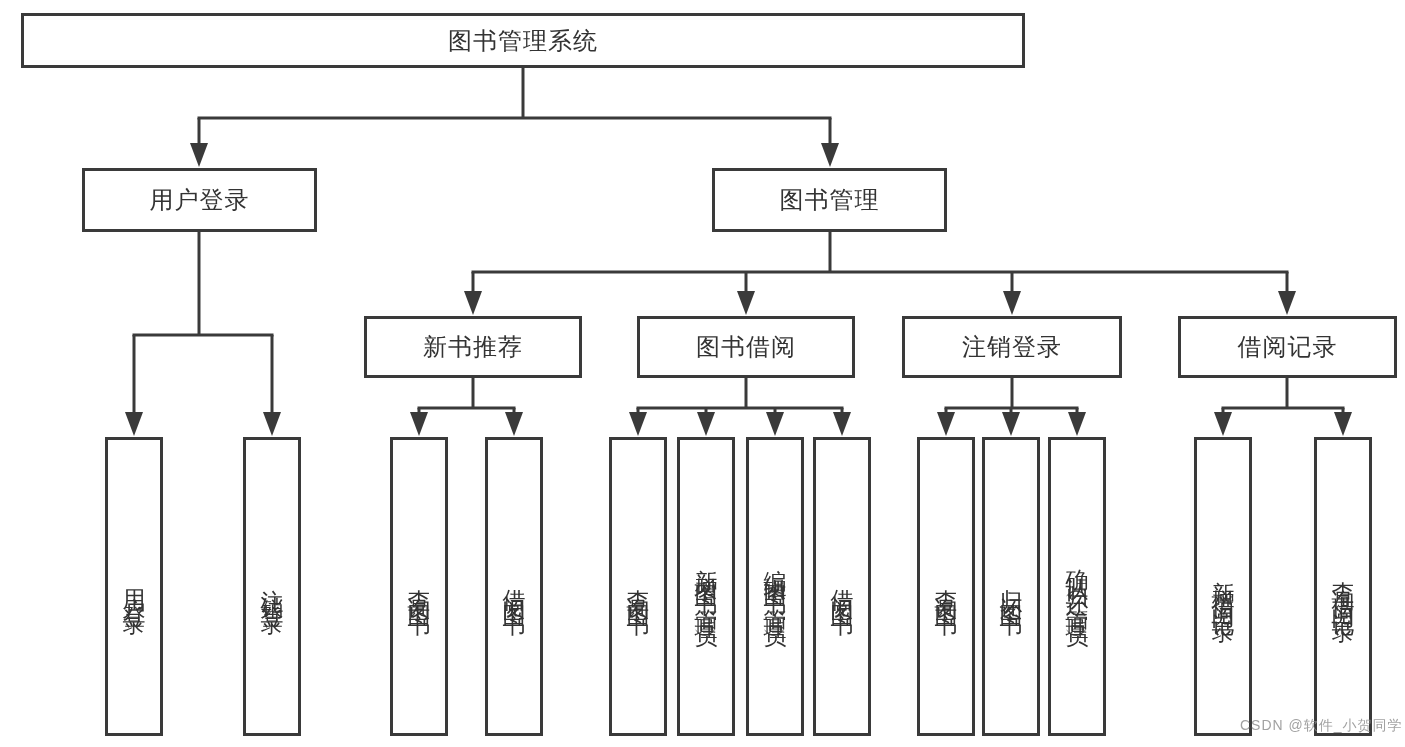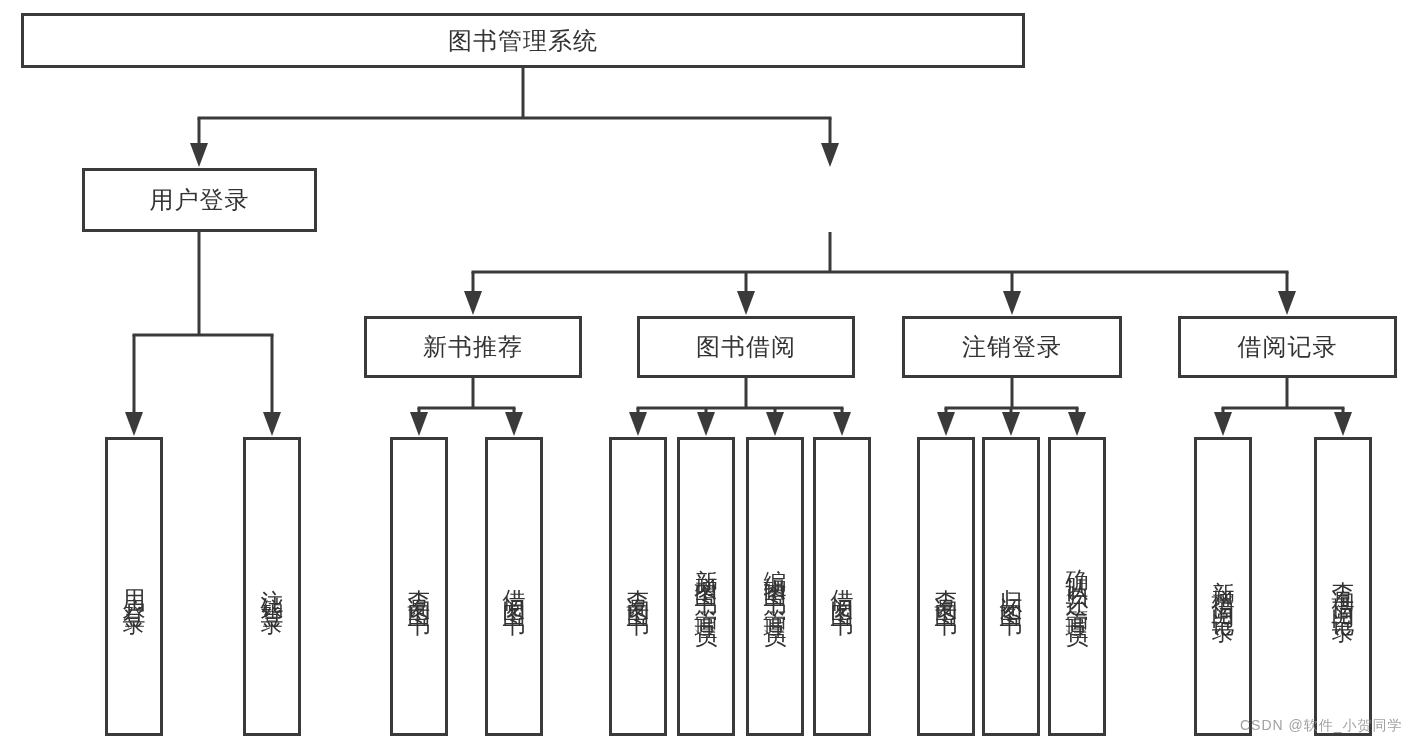--- a/index.html
+++ b/index.html
@@ -113,20 +113,21 @@
       <polygon points="1002,412 1020,412 1011,436"></polygon>
       <polygon points="1068,412 1086,412 1077,436"></polygon>
       <polygon points="1214,412 1232,412 1223,436"></polygon>
       <polygon points="1334,412 1352,412 1343,436"></polygon>
     </g>
   </svg>
 
   <div class="node" style="left:21px;top:13px;width:1004px;height:55px;">图书管理系统</div>
 
   <div class="node" style="left:82px;top:168px;width:235px;height:64px;">用户登录</div>
+  <div class="node" style="left:712px;top:168px;width:235px;height:64px;">图书管理</div>
 
   <div class="node" style="left:637px;top:316px;width:218px;height:62px;">图书借阅</div>
   <div class="node" style="left:364px;top:316px;width:218px;height:62px;">新书推荐</div>
   <div class="node" style="left:902px;top:316px;width:220px;height:62px;">注销登录</div>
   <div class="node" style="left:1178px;top:316px;width:219px;height:62px;">借阅记录</div>
 
   <div class="node leaf" style="left:105px;top:437px;width:58px;height:299px;">用户登录</div>
   <div class="node leaf" style="left:243px;top:437px;width:58px;height:299px;">注销登录</div>
 
   <div class="node leaf" style="left:390px;top:437px;width:58px;height:299px;">查询图书</div>

